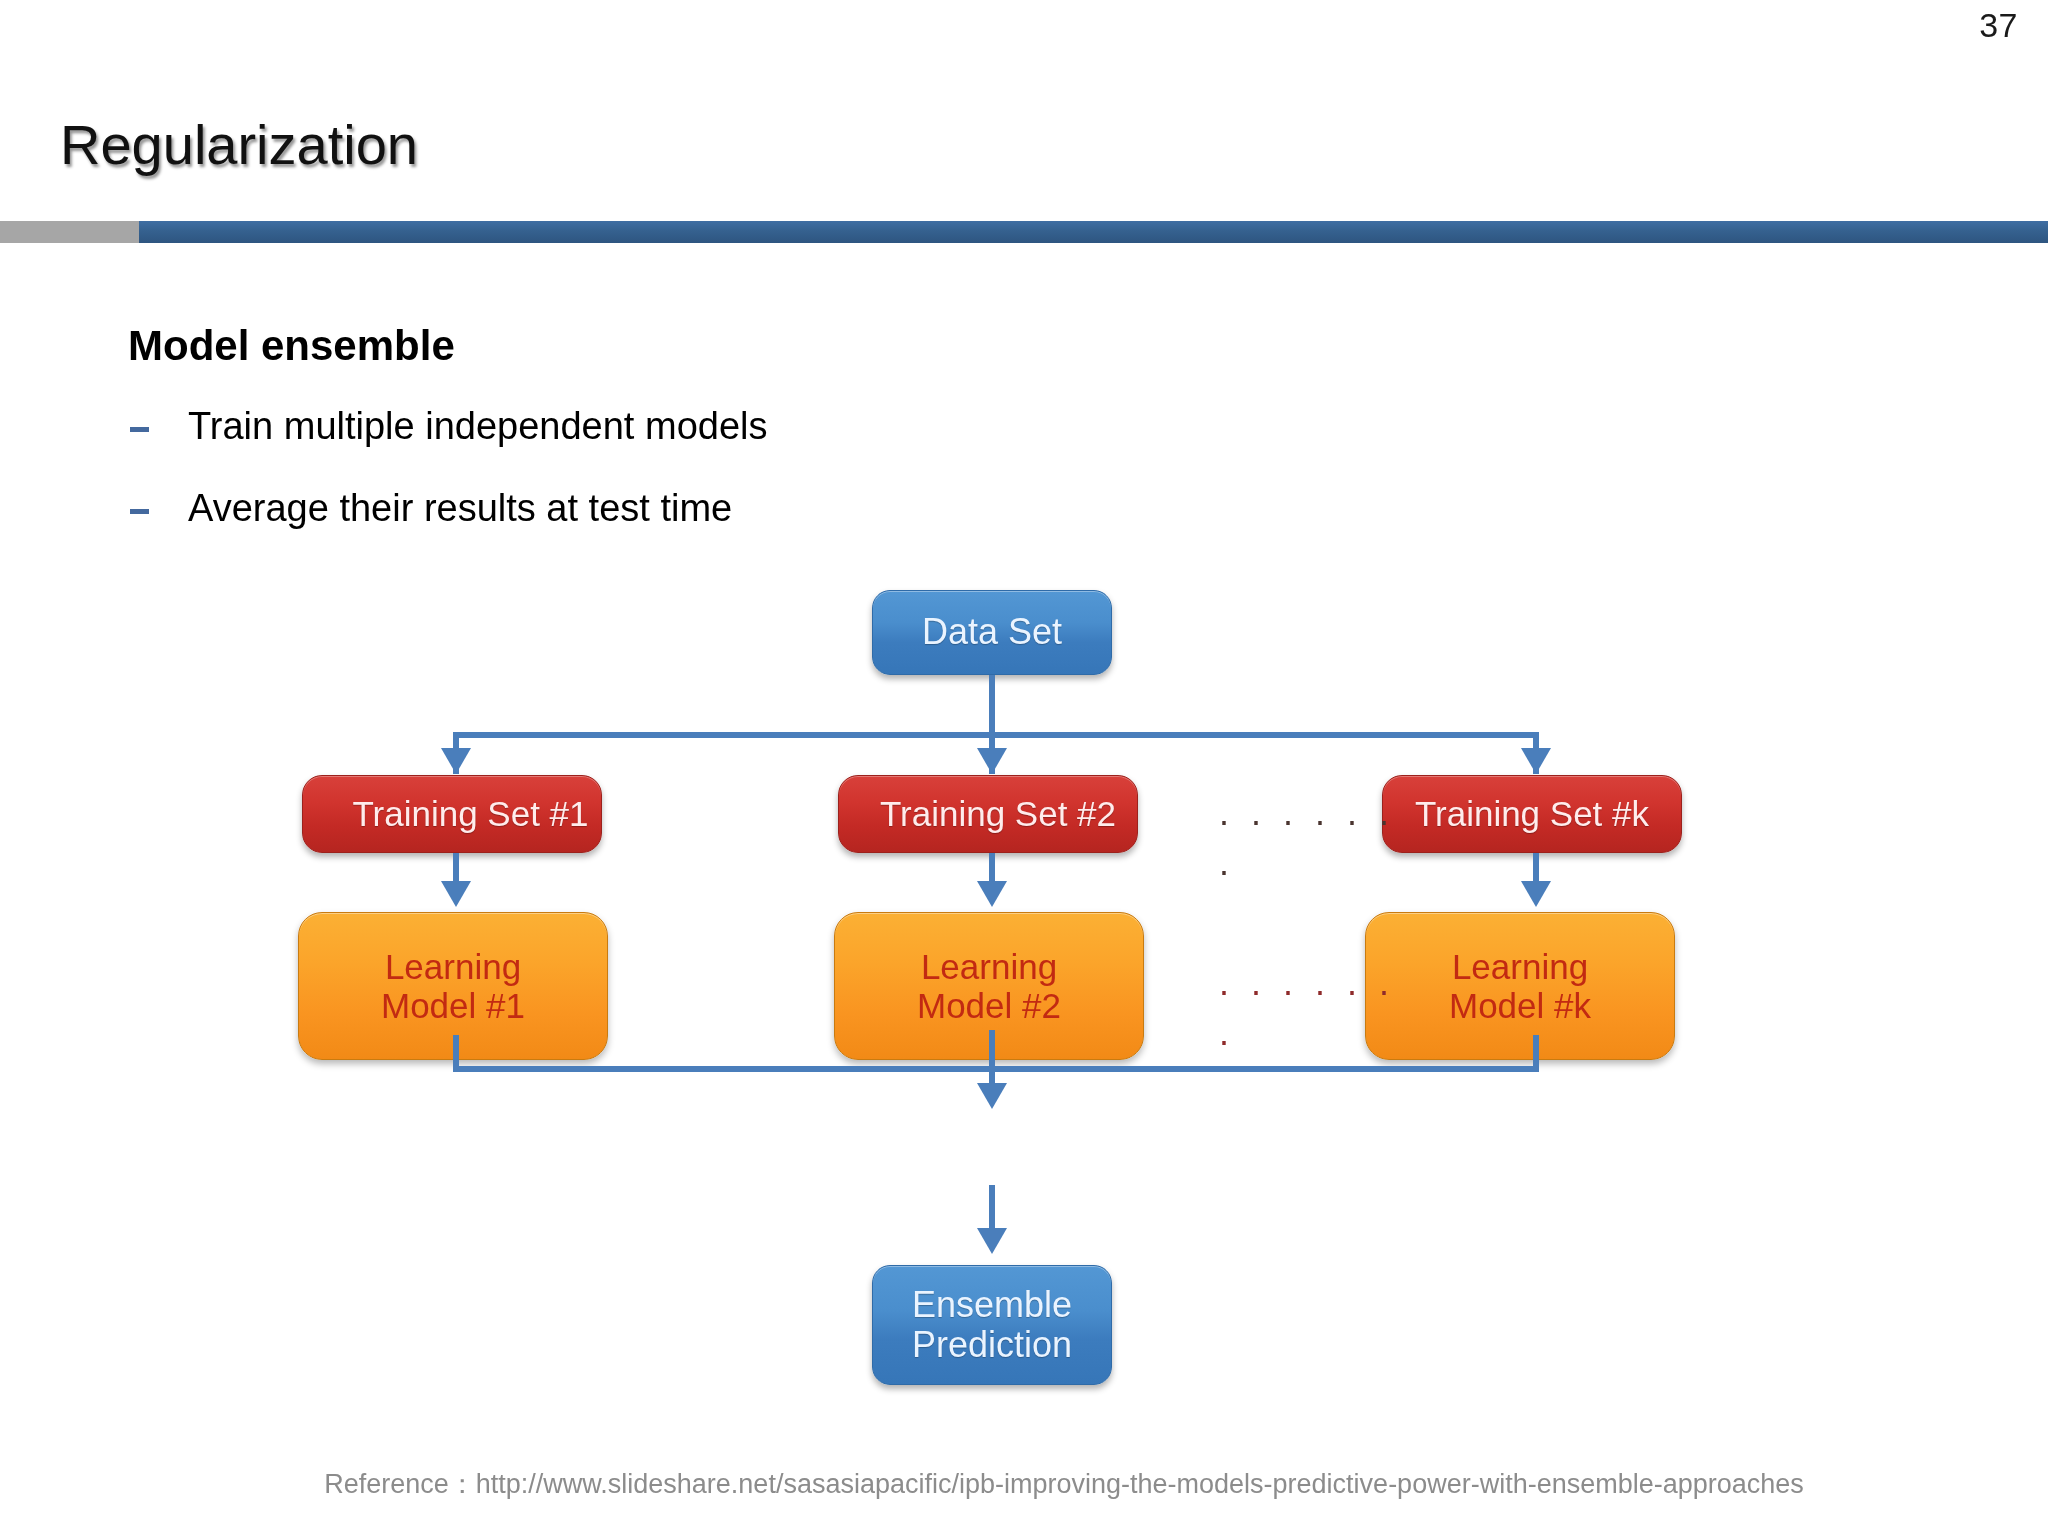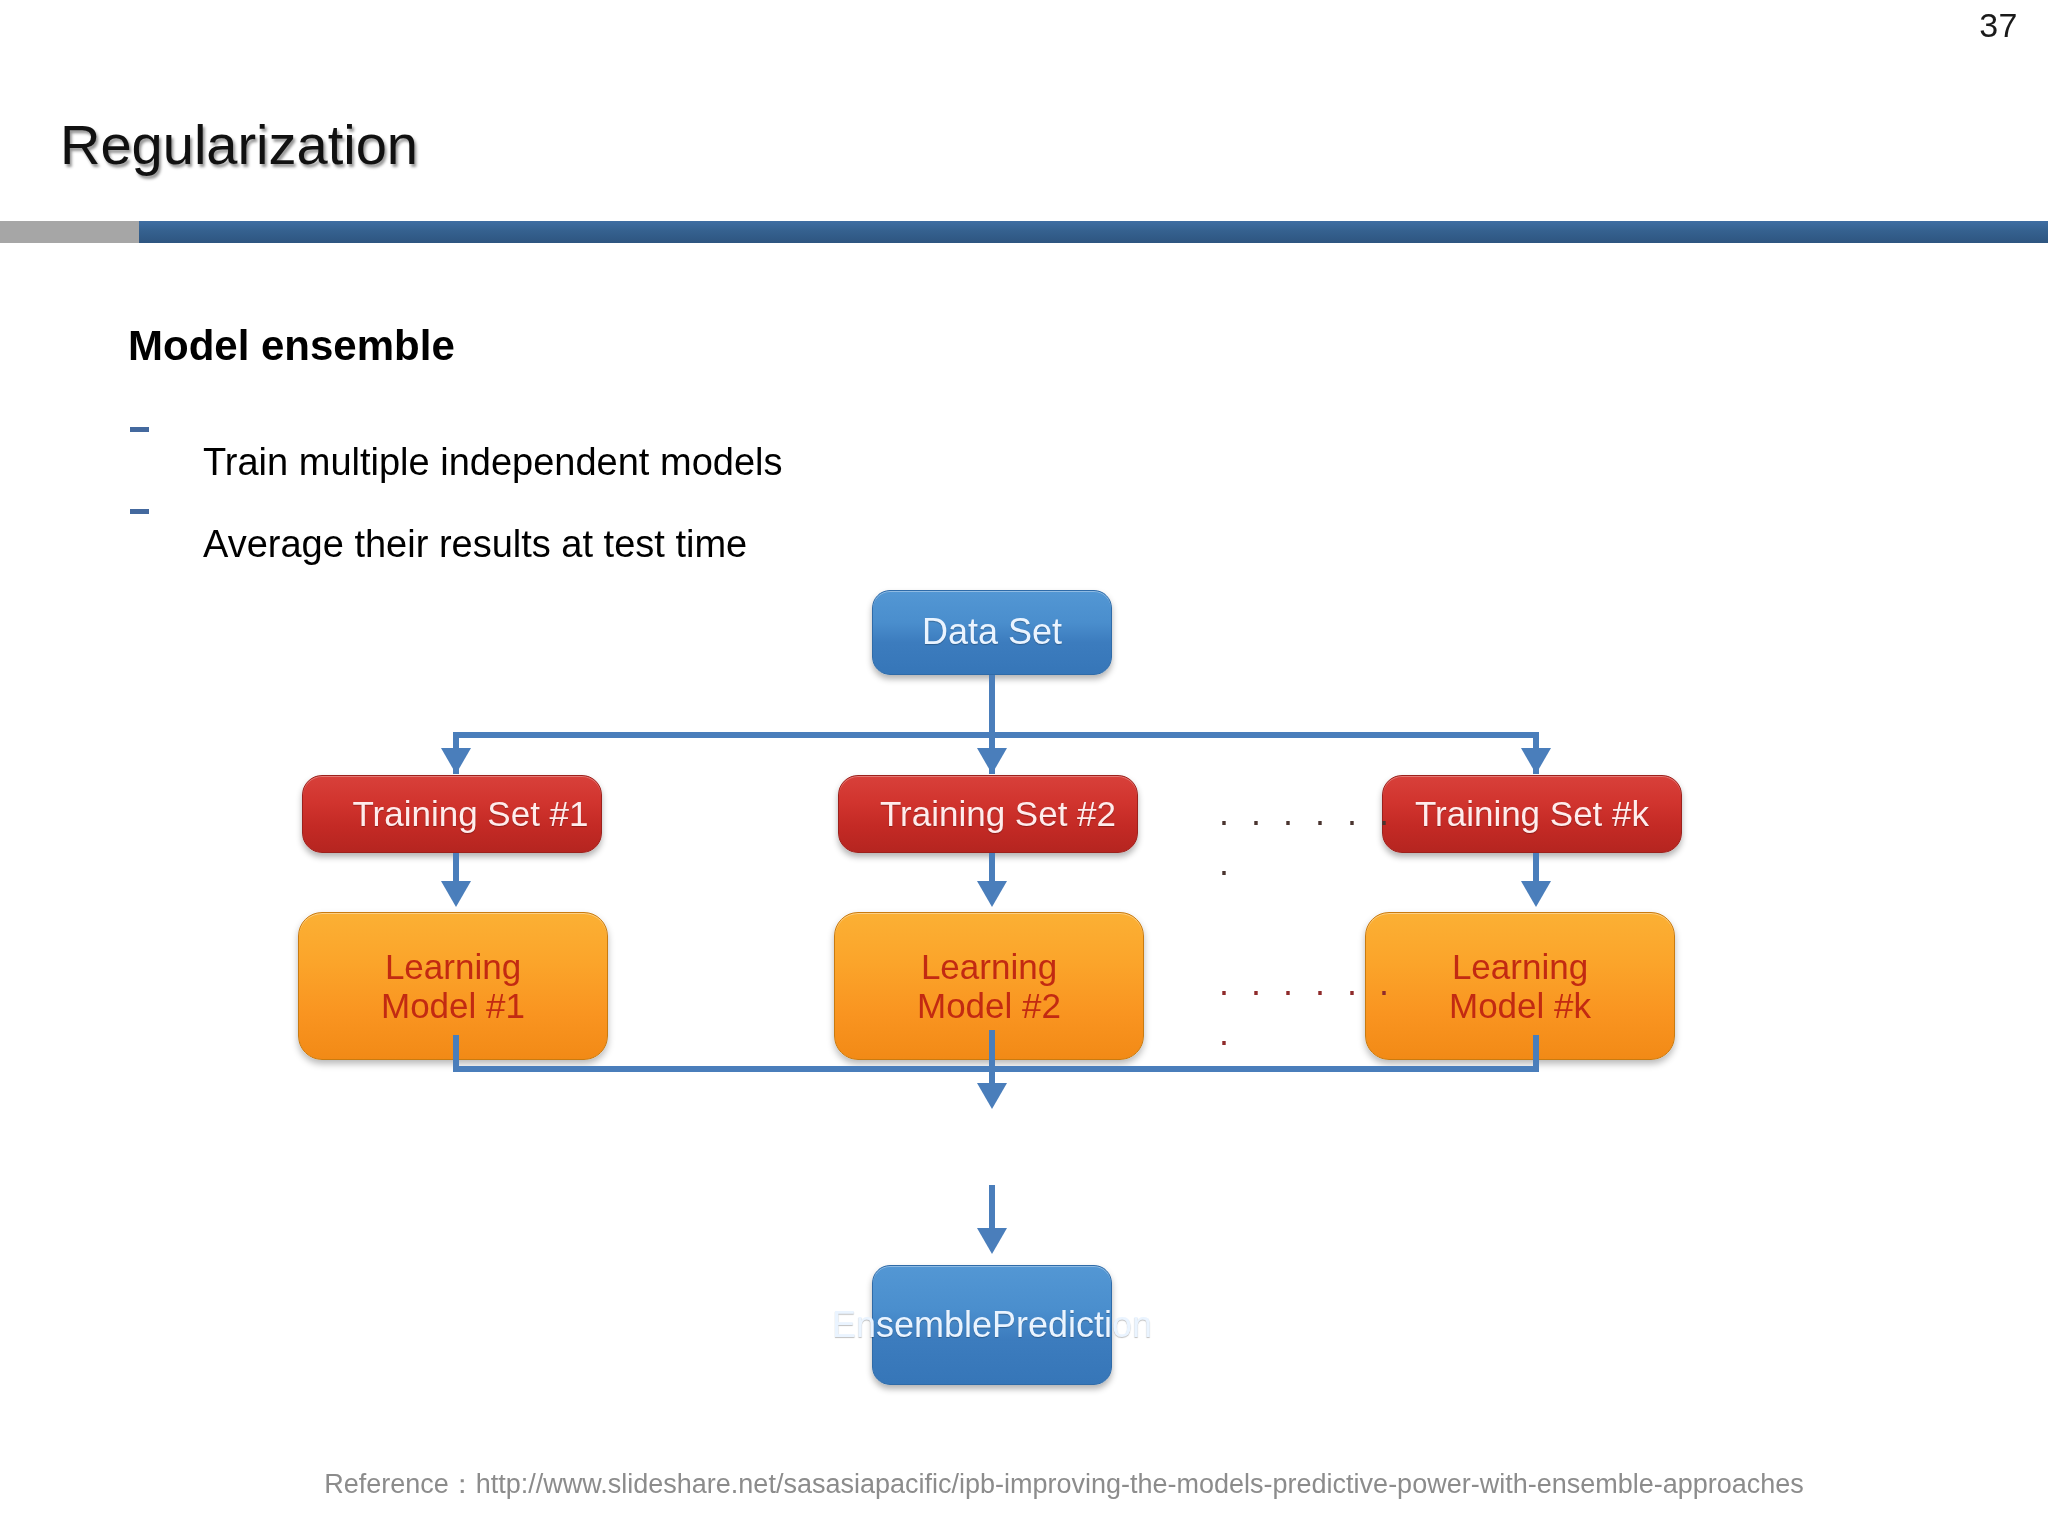--- a/index.html
+++ b/index.html
@@ -88,23 +88,22 @@
   .bullet .dash {
     position: absolute;
     left: 2px;
     top: 22px;
     width: 19px;
     height: 5px;
     background: #44699e;
   }
   .bullet .btext {
     position: absolute;
-    left: 75px;
+    left: 60px;
     top: 0;
-    margin-top: 36px;
   }
   #bullet-0 { top: 405px; }
   #bullet-1 { top: 487px; }
 
   
   .diagram {
     position: absolute;
     left: 240px;
     top: 575px;
     width: 1520px;
@@ -278,20 +277,20 @@
   <div class="edge h" style="left:213px; top:491px; width:1086px; height:6px;"></div>
   <div class="edge v" style="left:749px; top:455px; width:6px; height:42px;"></div>
 
   <div class="edge v" style="left:749px; top:491px; width:6px; height:30px;"></div>
   <div class="arrow-head" style="left:737px; top:508px;"></div>
 
 
   <div class="edge v" style="left:749px; top:610px; width:6px; height:60px;"></div>
   <div class="arrow-head" style="left:737px; top:653px;"></div>
 
-  <div class="node blue" style="left:632px; top:690px; width:240px; height:120px; flex-direction:row;">
+  <div class="node blue" style="left:632px; top:690px; width:240px; height:120px; flex-direction:column;">
     <span>Ensemble</span>
     <span>Prediction</span>
   </div>
 
 </div>
 
 <div class="reference">Reference：http://www.slideshare.net/sasasiapacific/ipb-improving-the-models-predictive-power-with-ensemble-approaches</div>
 
 </body></html>

